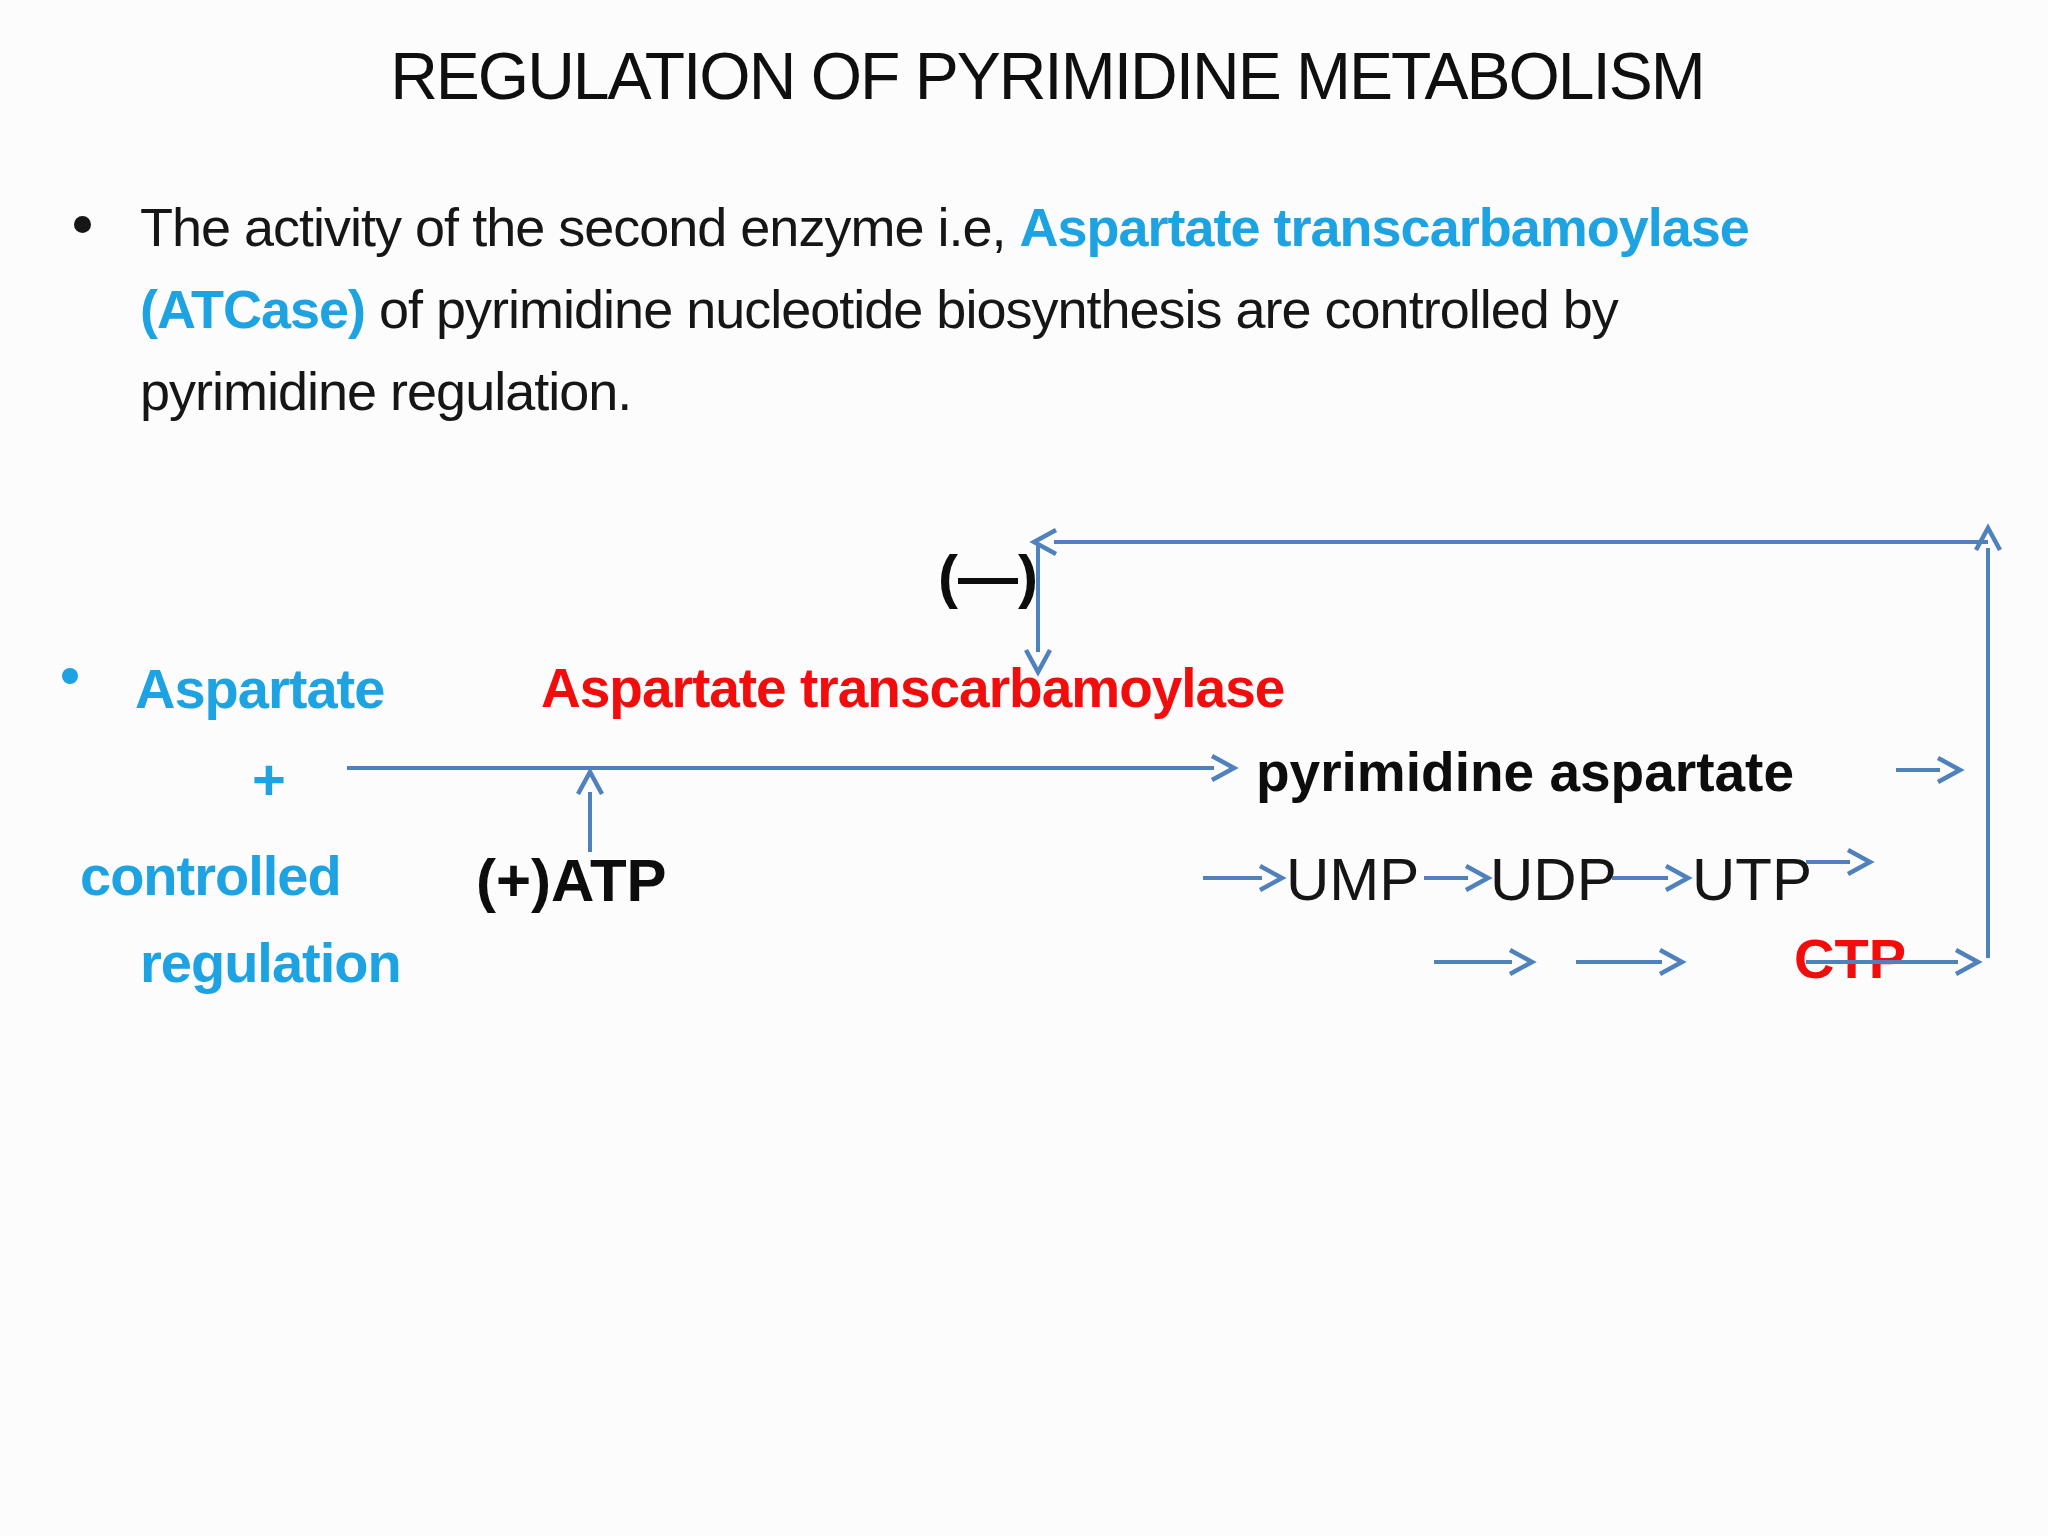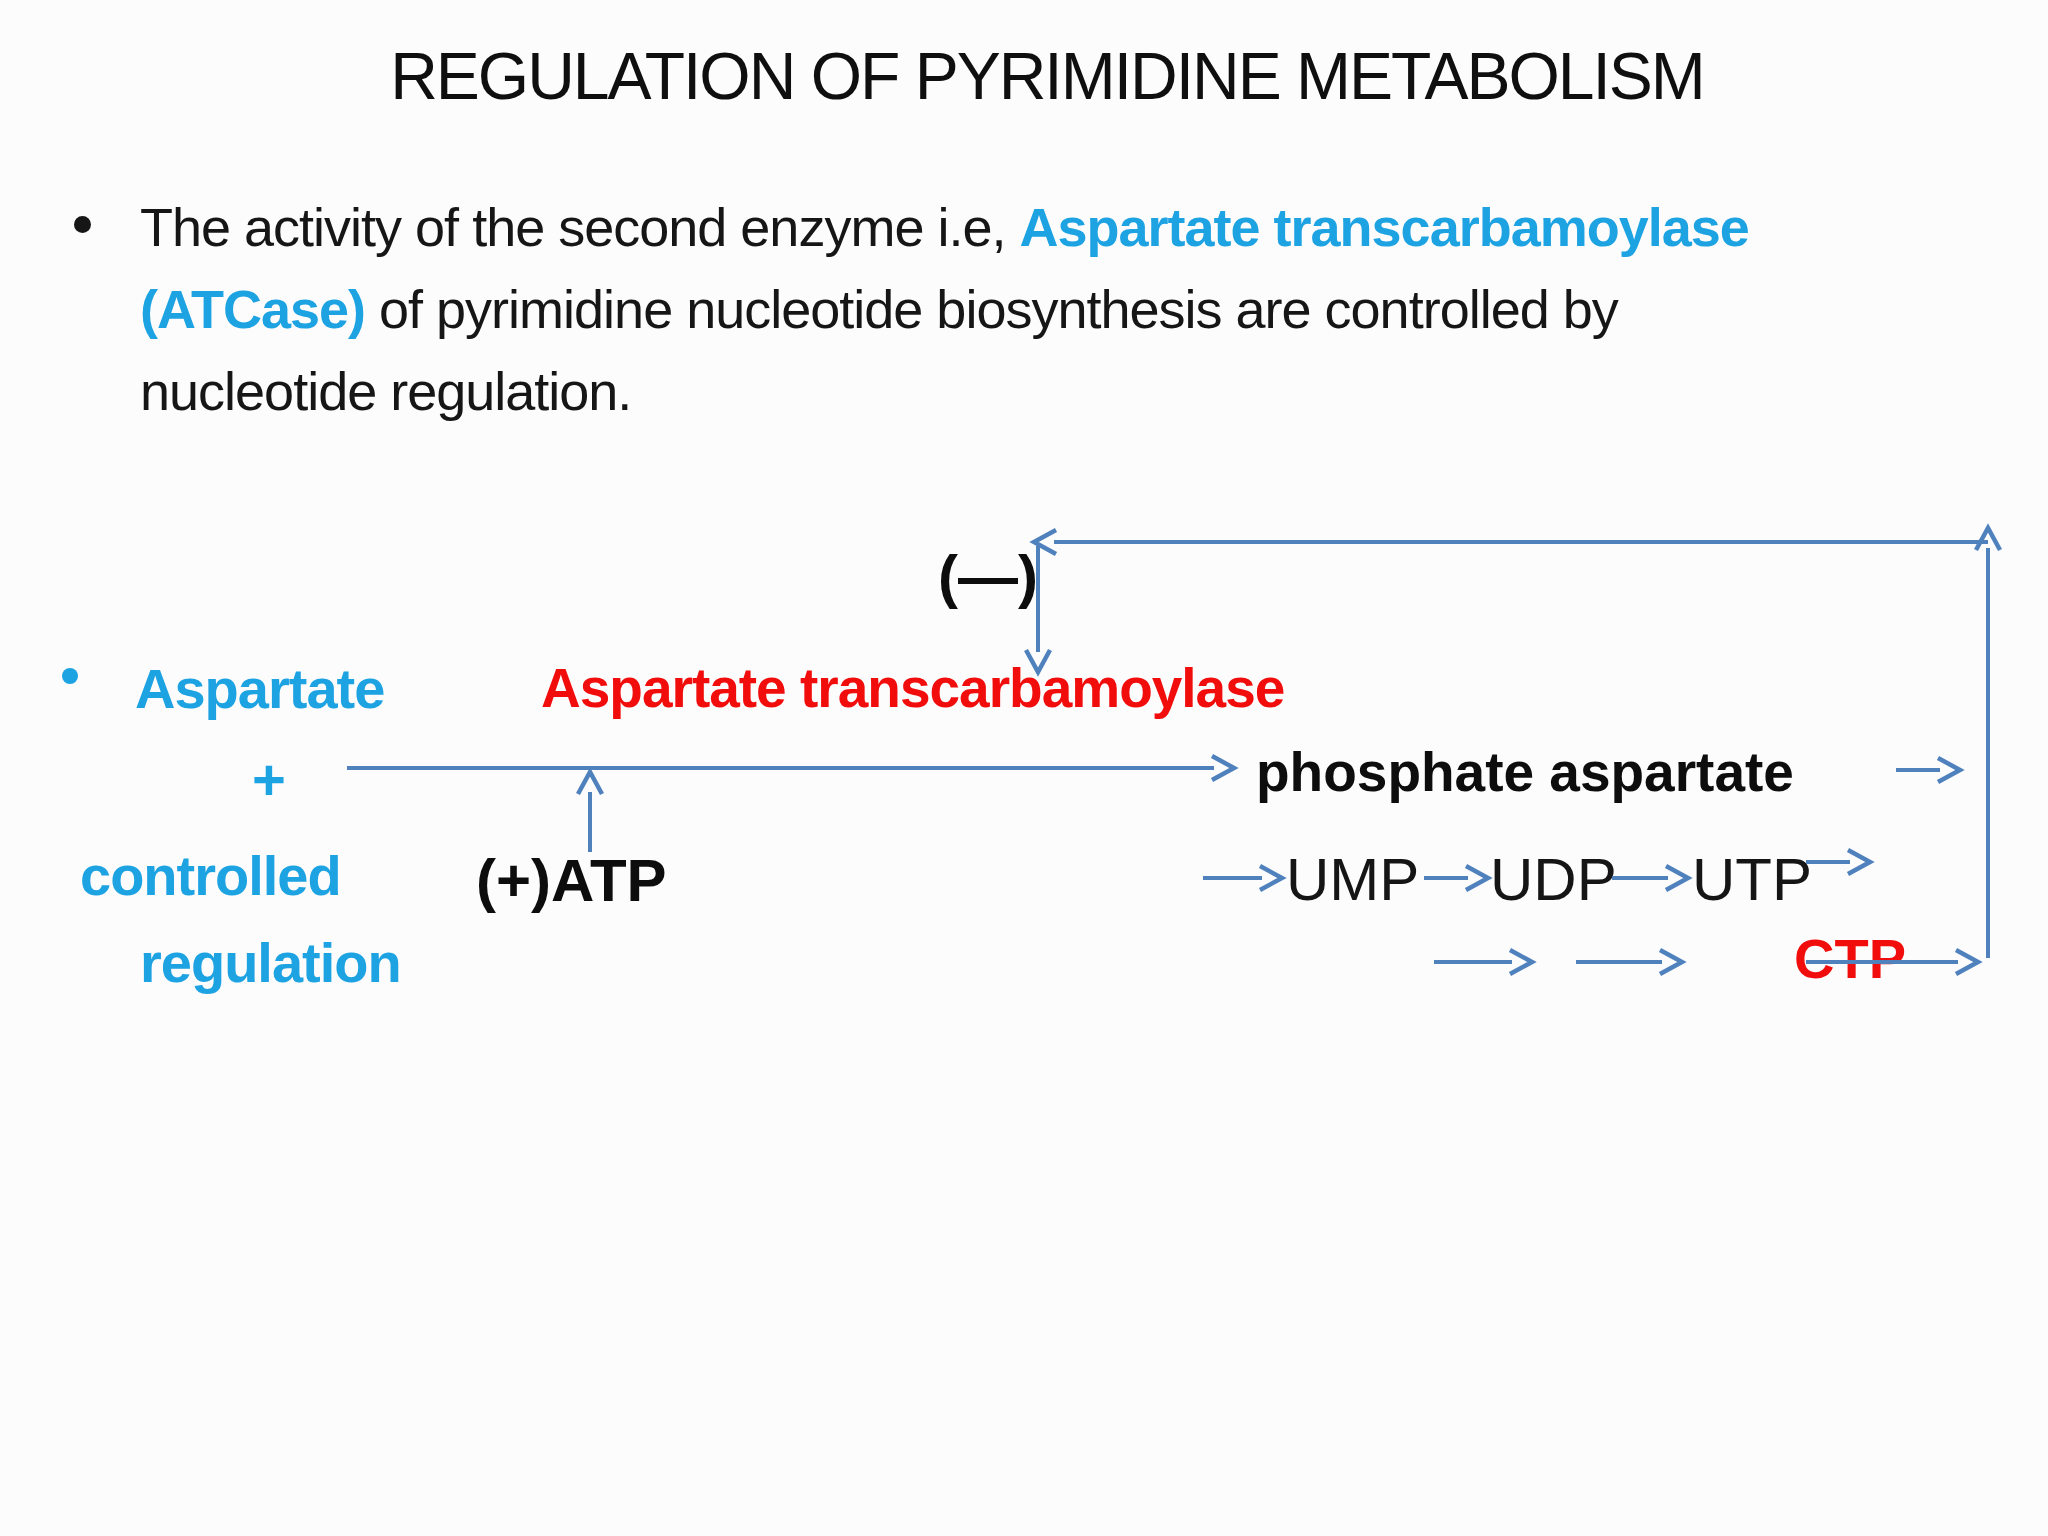--- a/index.html
+++ b/index.html
@@ -67,32 +67,32 @@
 <body>
 
 <div class="slide">
 
   <div class="title">REGULATION OF PYRIMIDINE METABOLISM</div>
 
   <div class="bullet-dot b1"></div>
   <div class="para">
     <div><span class="blk">The activity of the second enzyme i.e, </span><span class="blu">Aspartate transcarbamoylase</span></div>
     <div><span class="blu">(ATCase)</span><span class="blk"> of pyrimidine nucleotide biosynthesis are controlled by</span></div>
-    <div><span class="blk">nucleotide regulation.</span></div>
+    <div><span class="blk">pyrimidine regulation.</span></div>
   </div>
 
   <div class="lbl minus-label">(—)</div>
   <div class="bullet-dot b2"></div>
   <div class="lbl substrate-a">Aspartate</div>
   <div class="lbl enzyme-red">Aspartate transcarbamoylase</div>
   <div class="lbl plus-sign">+</div>
   <div class="lbl substrate-b1">controlled</div>
   <div class="lbl substrate-b2">regulation</div>
   <div class="lbl activator">(+)ATP</div>
-  <div class="lbl product">phosphate aspartate</div>
+  <div class="lbl product">pyrimidine aspartate</div>
   <div class="lbl nuc ump">UMP</div>
   <div class="lbl nuc udp">UDP</div>
   <div class="lbl nuc utp">UTP</div>
   <div class="lbl end-product">CTP</div>
 
   <svg class="arrows" viewBox="0 0 2048 1536" xmlns="http://www.w3.org/2000/svg">
     <defs>
       <marker id="arwhead" markerUnits="userSpaceOnUse" markerWidth="34" markerHeight="34" viewBox="0 0 34 34" refX="6" refY="17" orient="auto">
         <path d="M4,5 L26,17 L4,29"></path>
       </marker>

